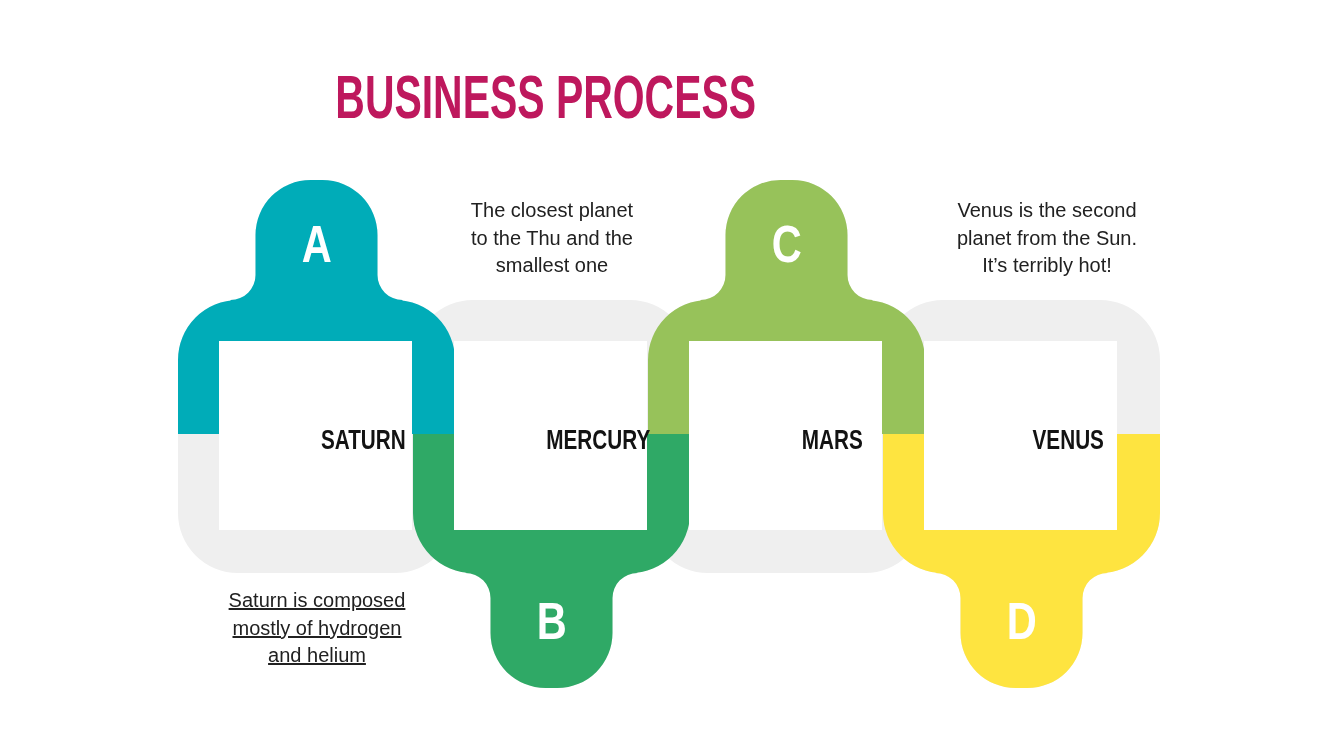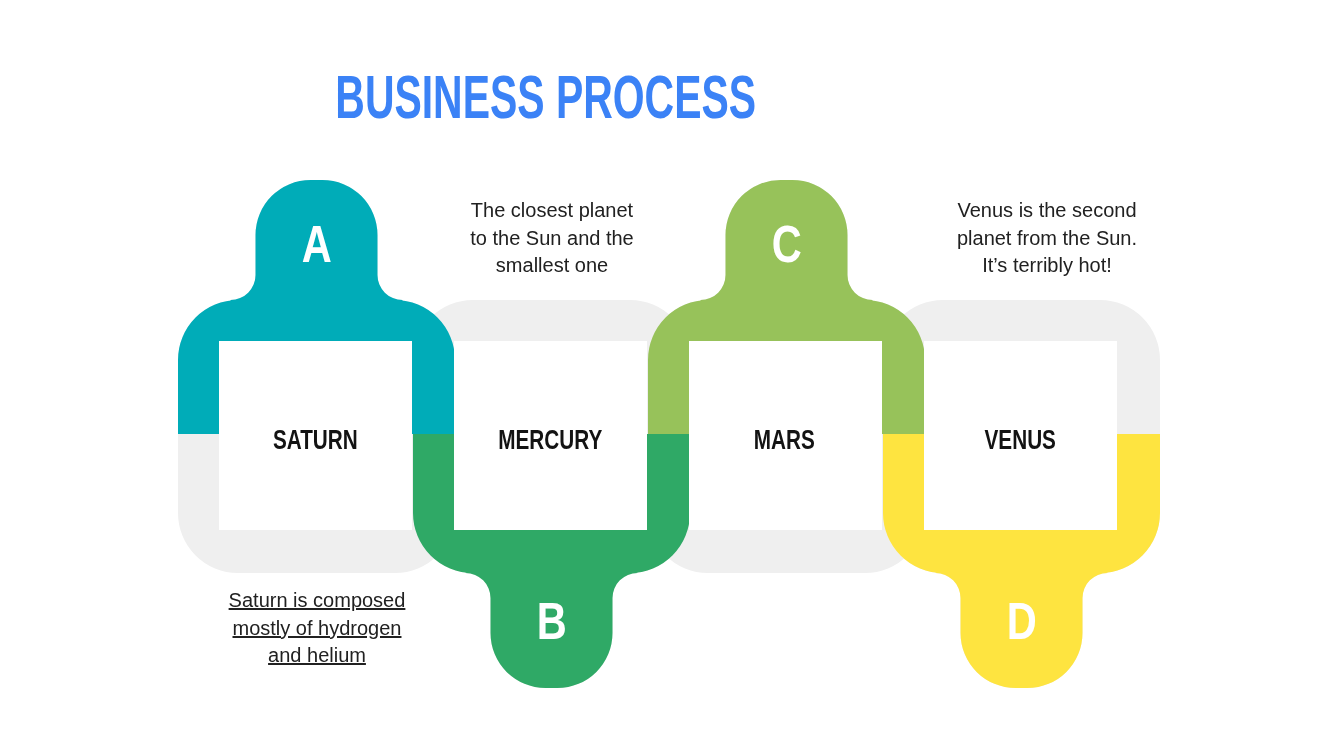--- a/index.html
+++ b/index.html
@@ -11,21 +11,21 @@
     overflow: hidden;
   }
   .slide { position: absolute; inset: 0; }
 
   .slide-title {
     position: absolute;
     top: 66px; left: 0; width: 1092px;
     text-align: center;
     font-size: 62px; line-height: 62px;
     font-weight: bold;
-    color: #3b82f6;
+    color: #be185d;
     white-space: nowrap;
   }
   .slide-title .cond { display: inline-block; transform: scaleX(0.66); transform-origin: 50% 50%; letter-spacing: 0px; }
 
   svg.shapes { position: absolute; left: 0; top: 0; }
 
   .step-letter {
     position: absolute;
     width: 200px;
     text-align: center;
@@ -39,20 +39,21 @@
   .step-letter.pos-bottom { top: 566px; height: 110px; line-height: 110px; }
 
   .step-name {
     position: absolute;
     top: 341px; height: 197px; width: 193px;
     display: flex; align-items: center; justify-content: center;
     font-weight: bold;
     font-size: 28px;
     color: #131313;
     white-space: nowrap;
+    padding-left: 48px;
   }
   .step-name .cond { display: inline-block; transform: scaleX(0.74); transform-origin: 50% 50%; }
 
   .step-desc {
     position: absolute;
     width: 270px;
     text-align: center;
     font-size: 20px;
     line-height: 27.5px;
     color: #212121;
@@ -125,19 +126,19 @@
       <span class="cond">MARS</span>
     </div>
   <div class="step-name n-d">
       <span class="cond">VENUS</span>
     </div>
 
   <div class="step-desc pos-below d-a">Saturn is composed
 mostly of hydrogen
 and helium</div>
   <div class="step-desc pos-above d-b">The closest planet
-to the Sun and the
+to the Thu and the
 smallest one</div>
   <div class="step-desc pos-above d-d">Venus is the second
 planet from the Sun.
 It’s terribly hot!</div>
 
 </div>
 
 </body></html>

